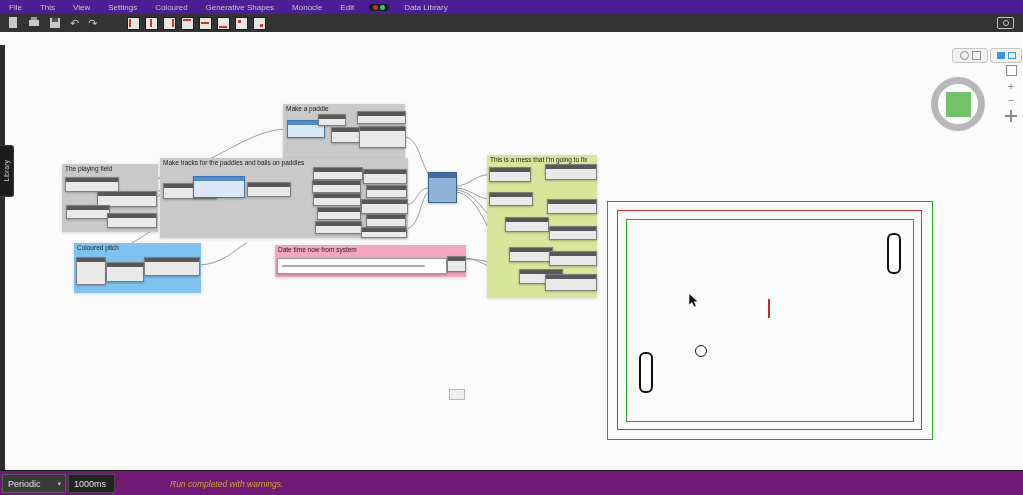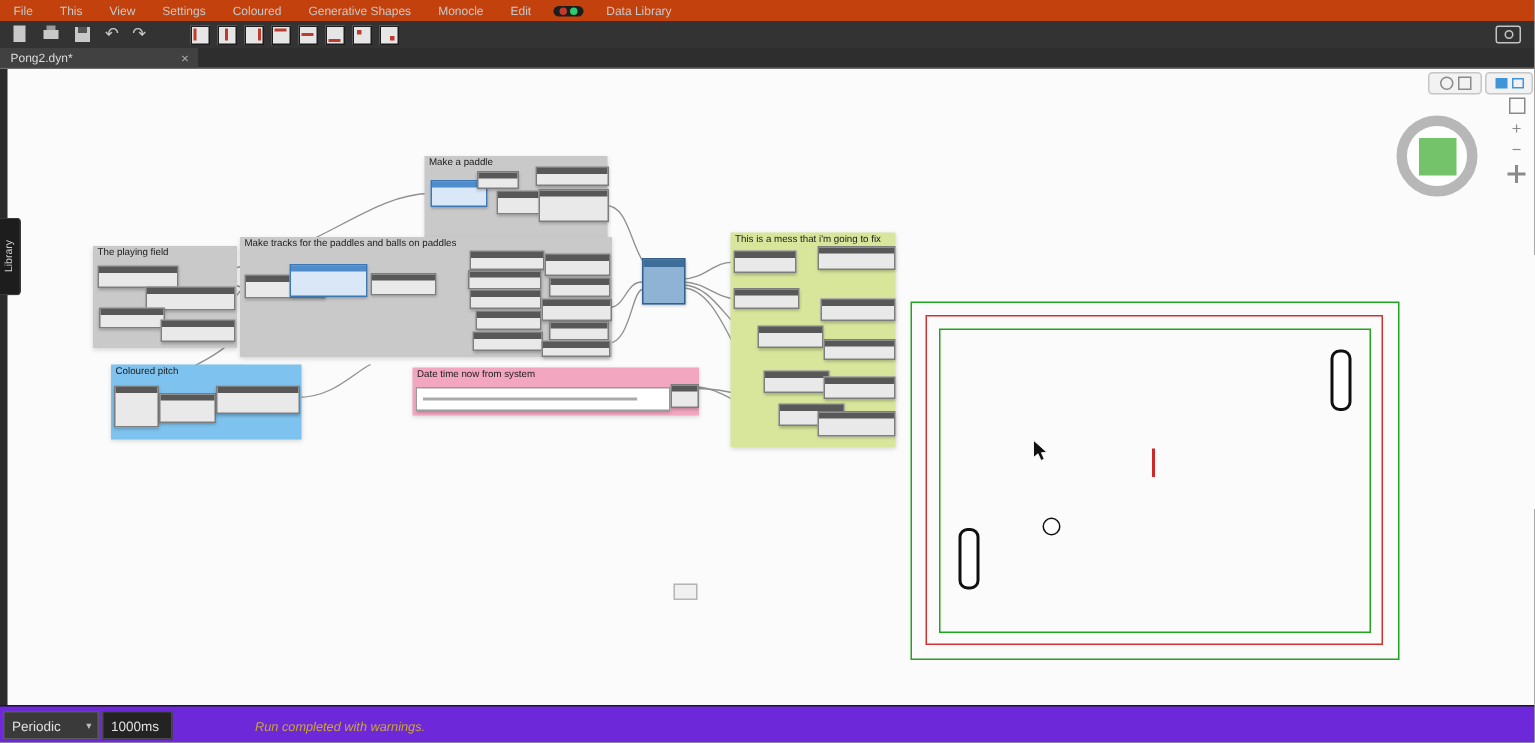--- a/index.html
+++ b/index.html
@@ -1,20 +1,20 @@
 <!DOCTYPE html>
 <html><head>
 <meta charset="utf-8">
 <style>
   html,body{margin:0;padding:0;background:#555;}
   #app{position:relative;width:1023px;height:495px;overflow:hidden;
        font-family:"Liberation Sans",sans-serif;background:#fbfbfb;
        -webkit-font-smoothing:antialiased;}
   
-  .menubar{position:absolute;left:0;top:0;width:1023px;height:14px;background:#c2410c;
+  .menubar{position:absolute;left:0;top:0;width:1023px;height:14px;background:#4c1d95;
            display:flex;align-items:center;gap:0;z-index:50;}
   .mi{font-size:8px;color:#c9c9c9;padding:0 9px;white-space:nowrap;cursor:default;}
   .runpill{display:inline-flex;align-items:center;gap:2px;background:#1d1d1d;border-radius:6px;
            padding:1px 4px;margin:0 6px;}
   .dot{width:5px;height:5px;border-radius:50%;display:inline-block;}
   .dot.red{background:#c0392b;} .dot.green{background:#2ecc71;}
   .toolbar{position:absolute;left:0;top:14px;width:1023px;height:18px;background:#333;
            display:flex;align-items:center;z-index:50;}
   .tgroup{display:flex;align-items:center;gap:9px;margin-left:7px;}
   .tgroup.mid{margin-left:30px;gap:5px;}
@@ -84,21 +84,21 @@
   .panplus{position:absolute;width:14px;height:14px;}
   .panplus::before{content:"";position:absolute;left:1px;top:6px;width:12px;height:2px;background:#8a8a8a;}
   .panplus::after{content:"";position:absolute;left:6px;top:1px;width:2px;height:12px;background:#8a8a8a;}
   
   .leftstrip{position:absolute;left:0;top:45px;width:5px;height:425px;background:#2b2b2b;z-index:40;}
   .librarytab{position:absolute;left:0;top:145px;width:13px;height:50px;background:#1d1d1d;
               border:1px solid #3a3a3a;border-left:none;border-radius:0 3px 3px 0;z-index:45;
               display:flex;align-items:center;justify-content:center;cursor:pointer;}
   .librarytab .vtext{writing-mode:vertical-rl;transform:rotate(180deg);font-size:7px;color:#cfcfcf;}
   
-  .footer{position:absolute;left:0;top:470px;width:1023px;height:25px;background:#6d28d9;
+  .footer{position:absolute;left:0;top:470px;width:1023px;height:25px;background:#701a75;
           border-top:1px solid #1a1a1a;z-index:50;}
   .runmode{position:absolute;left:2px;top:3px;width:62px;height:17px;background:#3a3a3a;
            border:1px solid #5a5a5a;display:flex;align-items:center;font-size:9px;color:#e0e0e0;}
   .runmode .lbl{flex:1;padding-left:5px;}
   .runmode .caret{padding-right:4px;font-size:7px;color:#bbb;}
   .interval{position:absolute;left:68px;top:3px;width:45px;height:17px;background:#232323;
             border:1px solid #4a4a4a;display:flex;align-items:center;font-size:9px;color:#e0e0e0;}
   .interval span{padding-left:5px;}
   .status{position:absolute;left:170px;top:8px;font-size:8.5px;color:#c9a832;font-style:italic;}
   .cursorwrap{position:absolute;z-index:30;}
@@ -163,26 +163,20 @@
       <span class="al d1">
           <i></i>
         </span>
       <span class="al d2">
           <i></i>
         </span>
     </div>
     <span class="cam"></span>
   </div>
 
-  <div class="tabbar">
-    <div class="tab">
-      <span class="tt">Pong2.dyn*</span>
-      <span class="tc">×</span>
-    </div>
-  </div>
 
   <div class="canvas">
 
     <svg class="wires" width="1023" height="425" fill="none" stroke="#909090" stroke-width="0.9">
       <path d="M117,138 C200,138 240,84 287,84"></path>
       <path d="M117,139 C140,139 152,144 163,147"></path>
       <path d="M155,153 C160,153 158,148 163,148"></path>
       <path d="M155,174 C168,186 100,212 78,224"></path>
       <path d="M198,220 C222,220 235,204 247,198"></path>
       <path d="M243,186 C245,186 245,188 247,188"></path>

